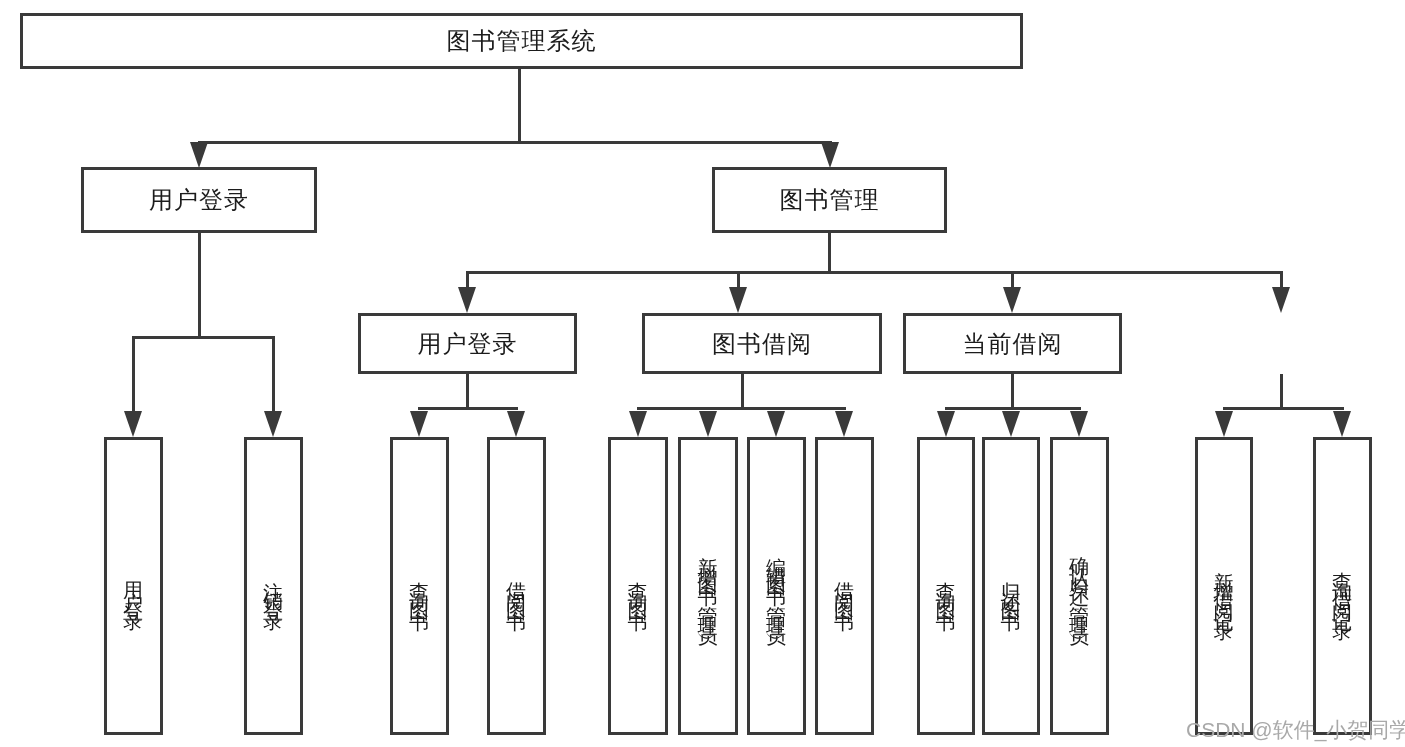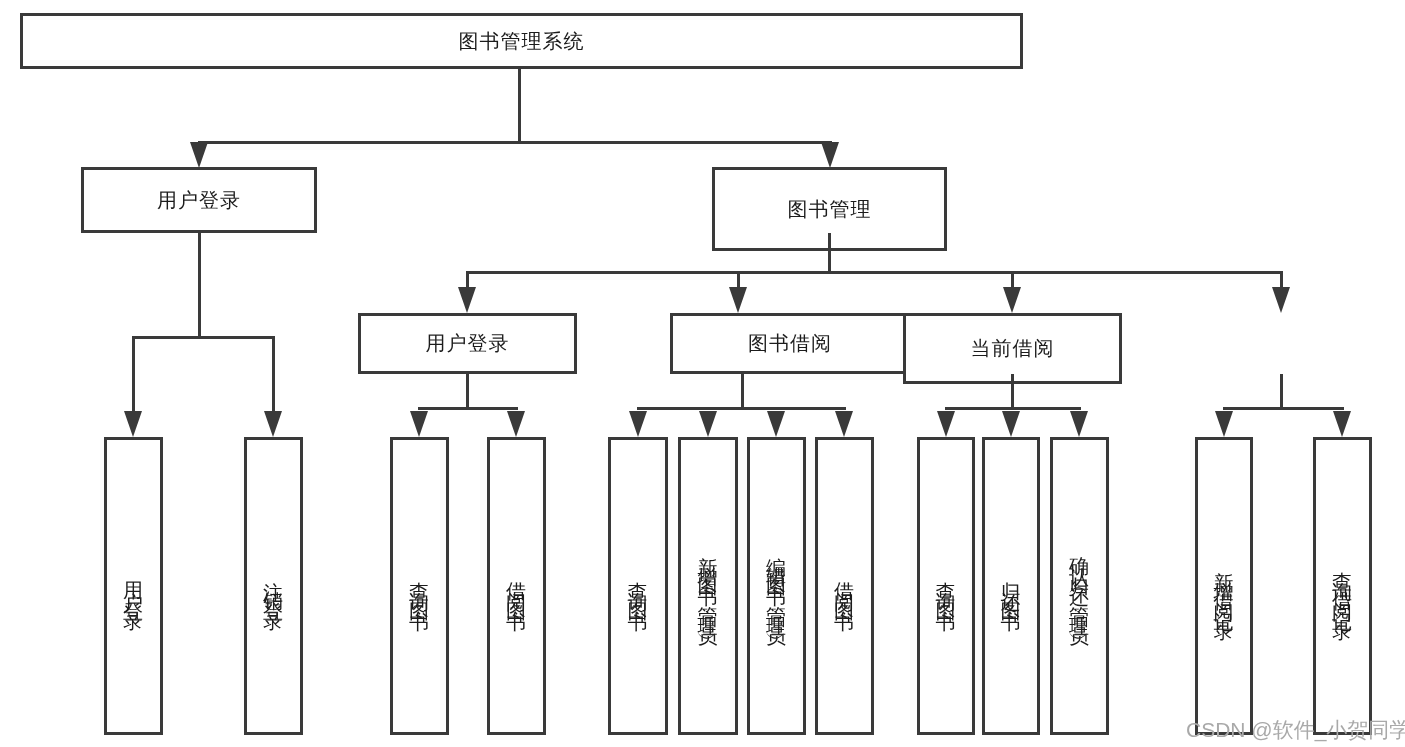--- a/index.html
+++ b/index.html
@@ -15,21 +15,21 @@
     position: absolute;
     box-sizing: border-box;
     border: 3px solid #3a3a3a;
     background: #ffffff;
     color: #1c1c1c;
     display: flex;
     align-items: center;
     justify-content: center;
   }
   .node-h {
-    font-size: 20px;
+    font-size: 24px;
     letter-spacing: 1px;
     white-space: nowrap;
   }
   .node-v {
     font-size: 20px;
     writing-mode: vertical-lr;
     text-orientation: mixed;
     letter-spacing: 10px;
     line-height: 1;
   }
@@ -56,25 +56,25 @@
   }
 </style>
 </head>
 <body>
 
 <div id="stage">
 
   <div class="node node-h" style="left:20px;top:13px;width:1003px;height:56px">图书管理系统</div>
 
   <div class="node node-h" style="left:81px;top:167px;width:236px;height:66px">用户登录</div>
-  <div class="node node-h" style="left:712px;top:167px;width:235px;height:84px">图书管理</div>
+  <div class="node node-h" style="left:712px;top:167px;width:235px;height:66px">图书管理</div>
 
   <div class="node node-h" style="left:358px;top:313px;width:219px;height:61px">用户登录</div>
-  <div class="node node-h" style="left:670px;top:313px;width:240px;height:61px">图书借阅</div>
-  <div class="node node-h" style="left:903px;top:313px;width:219px;height:71px">当前借阅</div>
+  <div class="node node-h" style="left:642px;top:313px;width:240px;height:61px">图书借阅</div>
+  <div class="node node-h" style="left:903px;top:313px;width:219px;height:61px">当前借阅</div>
 
   <div class="node node-v" style="left:104px;top:437px;width:59px;height:298px">用户登录</div>
   <div class="node node-v" style="left:244px;top:437px;width:59px;height:298px">注销登录</div>
 
   <div class="node node-v" style="left:390px;top:437px;width:59px;height:298px">查询图书</div>
   <div class="node node-v" style="left:487px;top:437px;width:59px;height:298px">借阅图书</div>
 
   <div class="node node-v" style="left:608px;top:437px;width:60px;height:298px">查询图书</div>
   <div class="node node-v" style="left:678px;top:437px;width:60px;height:298px">新增图书（管理员）</div>
   <div class="node node-v" style="left:747px;top:437px;width:59px;height:298px">编辑图书（管理员）</div>

